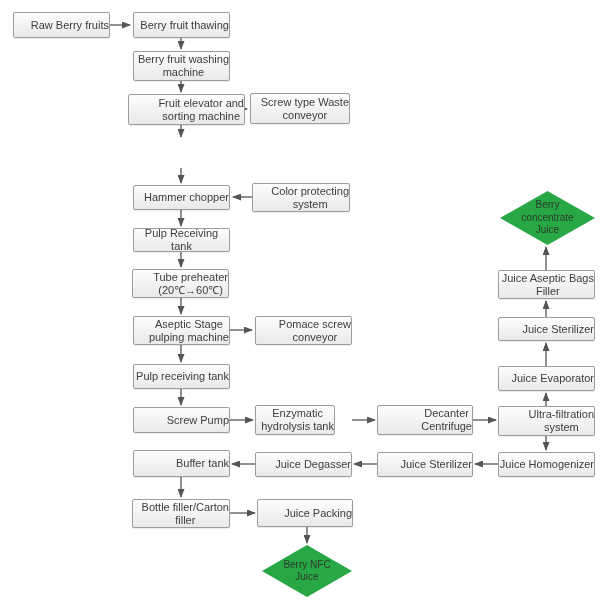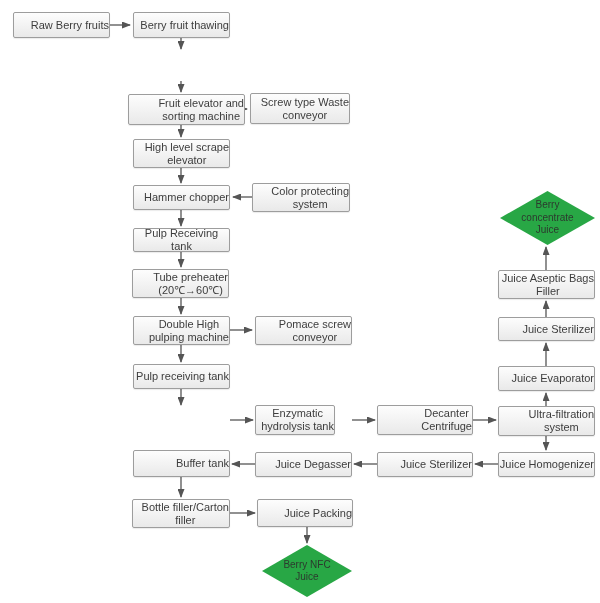--- a/index.html
+++ b/index.html
@@ -94,56 +94,59 @@
     <line class="arrow" x1="230" y1="513" x2="255" y2="513" marker-end="url(#ah)"></line>
     <line class="arrow" x1="307" y1="527" x2="307" y2="543" marker-end="url(#ah)"></line>
   </svg>
 
   <div class="box" style="left:13px;top:12px;width:97px;height:26px">
       <span class="label">Raw Berry fruits</span>
     </div>
   <div class="box" style="left:133px;top:12px;width:97px;height:26px">
       <span class="label">Berry fruit thawing</span>
     </div>
+  <div class="box" style="left:133px;top:51px;width:97px;height:30px">
+      <span class="label">Berry fruit washing
+machine</span>
+    </div>
   <div class="box" style="left:128px;top:94px;width:117px;height:31px">
       <span class="label">Fruit elevator and
 sorting machine</span>
     </div>
   <div class="box" style="left:250px;top:93px;width:100px;height:31px">
       <span class="label">Screw type Waste
 conveyor</span>
     </div>
-  <div class="box" style="left:133px;top:139px;width:97px;height:29px">
-      <span class="label">High level scrape
-elevator</span>
-    </div>
   <div class="box" style="left:133px;top:185px;width:97px;height:25px">
       <span class="label">Hammer chopper</span>
     </div>
   <div class="box" style="left:252px;top:183px;width:98px;height:29px">
       <span class="label">Color protecting
 system</span>
     </div>
   <div class="box" style="left:133px;top:228px;width:97px;height:24px">
       <span class="label">Pulp Receiving tank</span>
     </div>
   <div class="box" style="left:132px;top:269px;width:97px;height:29px">
       <span class="label">Tube preheater
 (20℃→60℃)</span>
     </div>
   <div class="box" style="left:133px;top:316px;width:97px;height:29px">
-      <span class="label">Double High
+      <span class="label">Aseptic Stage
 pulping machine</span>
     </div>
   <div class="box" style="left:255px;top:316px;width:97px;height:29px">
       <span class="label">Pomace screw
 conveyor</span>
     </div>
   <div class="box" style="left:133px;top:364px;width:97px;height:25px">
       <span class="label">Pulp receiving tank</span>
+    </div>
+  <div class="box" style="left:133px;top:407px;width:97px;height:26px">
+      <span class="label">Screw Pump</span>
     </div>
   <div class="box" style="left:255px;top:405px;width:80px;height:30px">
       <span class="label">Enzymatic
 hydrolysis tank</span>
     </div>
   <div class="box" style="left:377px;top:405px;width:96px;height:30px">
       <span class="label">Decanter
 Centrifuge</span>
     </div>
   <div class="box" style="left:498px;top:406px;width:97px;height:30px">

